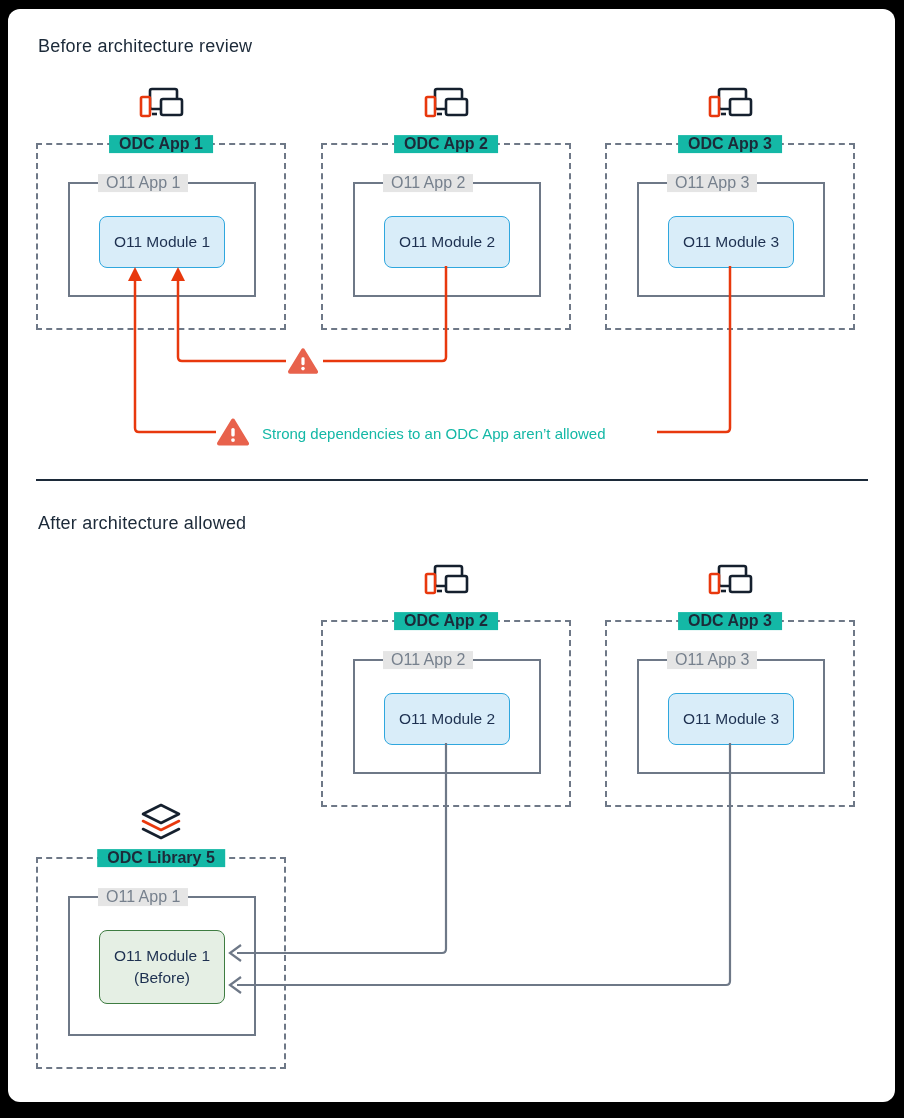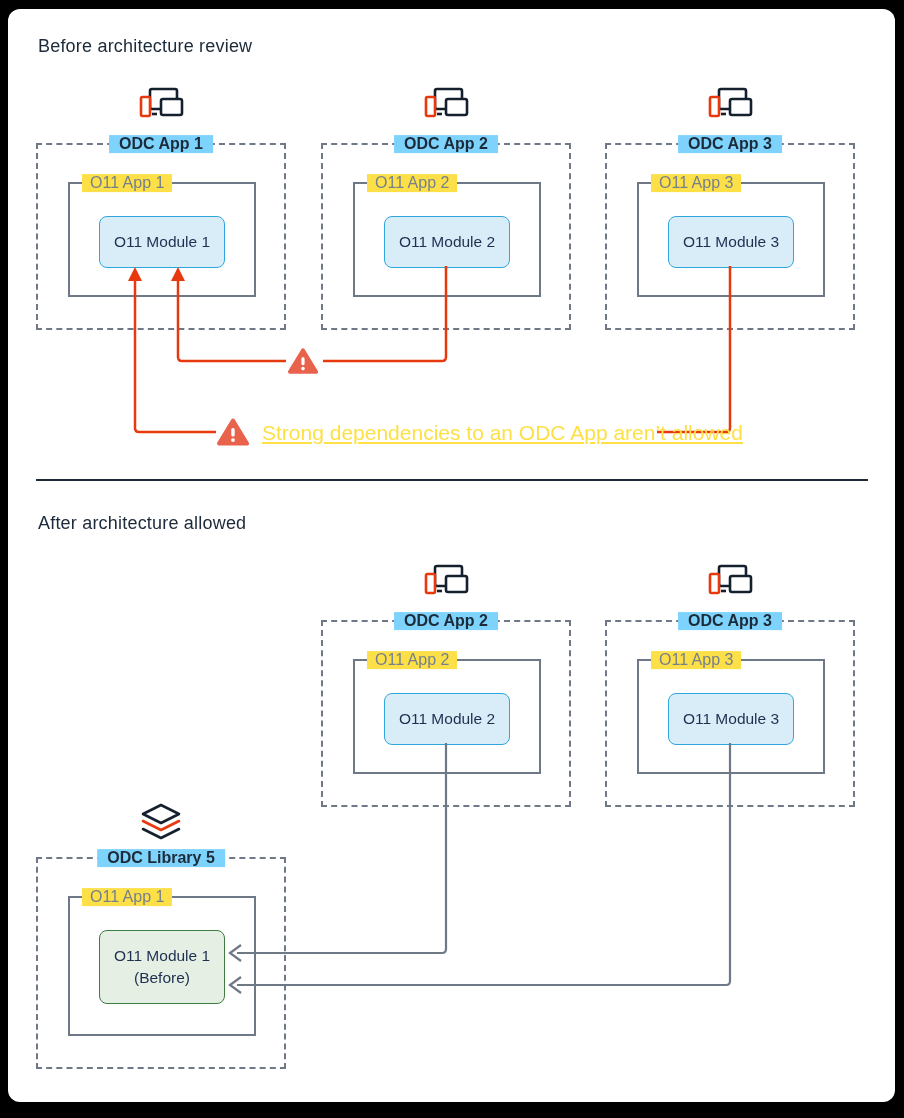--- a/index.html
+++ b/index.html
@@ -8,35 +8,35 @@
   .card{position:absolute;left:8px;top:9px;right:9px;bottom:16px;background:#ffffff;border-radius:12px;}
   .section-heading{position:absolute;font-size:18px;font-weight:400;color:#1c2a39;letter-spacing:.2px;}
   .divider{position:absolute;left:36px;top:479px;width:832px;height:2px;background:#1c2a39;}
 
   
   .app-group{position:absolute;width:250px;}
   .icon-row{width:250px;height:36px;display:flex;justify-content:center;align-items:flex-start;}
   .dashed-box{position:relative;width:250px;border:2px dashed #6e7887;box-sizing:border-box;margin-top:21px;}
   .dashed-box.app{height:187px;}
   .dashed-box.library{height:212px;}
-  .odc-label{position:absolute;left:50%;top:0;transform:translate(-50%,-55%);background:#7dd3fc;
+  .odc-label{position:absolute;left:50%;top:0;transform:translate(-50%,-55%);background:#14b8a6;
              padding:0 10px;font-size:16px;font-weight:600;color:#1c2a39;white-space:nowrap;}
   .inner-box{position:absolute;left:30px;top:37px;width:188px;border:2px solid #6e7887;box-sizing:border-box;}
   .inner-box.app{height:115px;}
   .inner-box.library{height:140px;}
-  .o11-label{position:absolute;left:12px;top:0;transform:translateY(-55%);background:#fde047;
+  .o11-label{position:absolute;left:28px;top:0;transform:translateY(-55%);background:#e5e5e5;
              padding:0 8px;font-size:16px;font-weight:400;color:#76808d;white-space:nowrap;}
   .module{position:absolute;left:29px;top:32px;width:126px;box-sizing:border-box;border-radius:8px;
           display:flex;flex-direction:column;align-items:center;justify-content:center;
           font-size:15.5px;color:#1d3050;text-align:right;line-height:1.4;}
   .module.blue{height:52px;background:#d9edf9;border:1.5px solid #2fa7de;}
   .module.green{height:74px;background:#e5efe4;border:1.5px solid #3e7c41;}
 
   .warning-icon-wrap{position:absolute;}
-  .warning-text{position:absolute;transform:translateY(-50%);font-size:21px;color:#fde047;white-space:nowrap;text-decoration:underline;}
+  .warning-text{position:absolute;transform:translateY(-50%);font-size:15px;color:#14b8a6;white-space:nowrap;}
 
   svg.connector-layer{position:absolute;left:0;top:0;pointer-events:none;}
 </style>
 </head>
 <body>
 
 <div class="canvas">
   <div class="card"></div>
 
   <div class="section-heading" style="left:38px;top:36px">Before architecture review</div>

